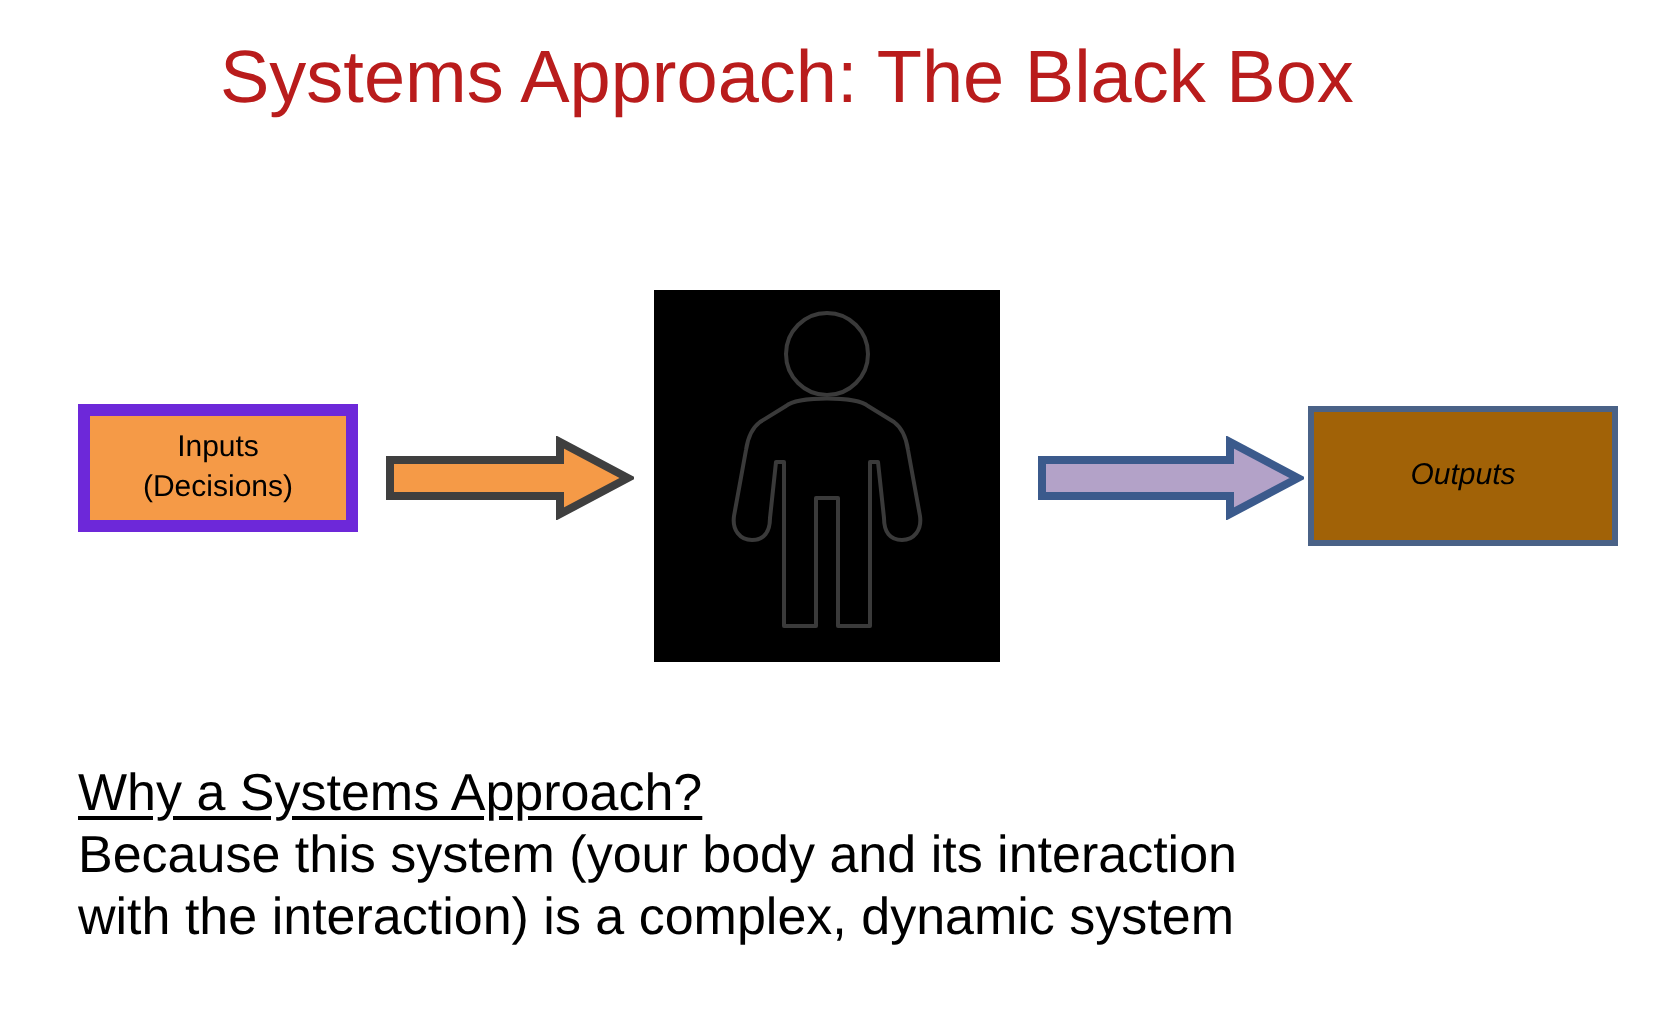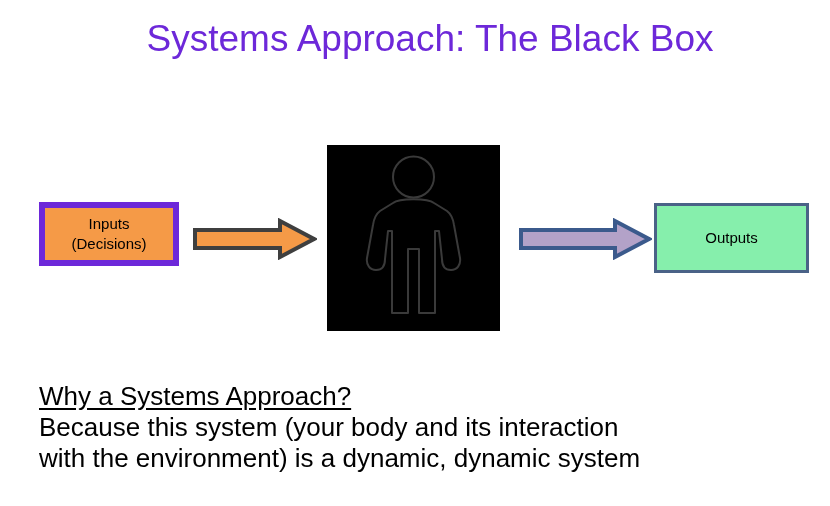--- a/index.html
+++ b/index.html
@@ -20,24 +20,23 @@
   }
 
   
   #slide-title {
     position: absolute;
     left: 110px;
     top: 14px;
     width: 640px;
     font-size: 37px;
     line-height: 50px;
-    color: #6d28d9;
+    color: #b91c1c;
     font-weight: normal;
     letter-spacing: 0px;
-    text-align: center;
   }
 
   
   .flow-box {
     position: absolute;
     box-sizing: border-box;
     display: flex;
     flex-direction: column;
     align-items: center;
     justify-content: center;
@@ -54,22 +53,23 @@
     height: 64px;
     background: #F59A47;
     border: 6px solid #6d28d9;
   }
 
   #output-box {
     left: 654px;
     top: 203px;
     width: 155px;
     height: 70px;
-    background: #86efac;
+    background: #a16207;
     border: 3px solid #4A6287;
+    font-style: italic;
   }
 
   .box-line { display: block; white-space: nowrap; }
 
   
   #black-box {
     position: absolute;
     left: 327px;
     top: 145px;
     width: 173px;
@@ -172,16 +172,16 @@
     </svg>
   </div>
 
   <div id="output-box" class="flow-box">
     <span class="box-line">Outputs</span>
   </div>
 
   <div id="body-block">
     <span id="body-heading">Why a Systems Approach?</span>
     <span class="body-line">Because this system (your body and its interaction</span>
-    <span class="body-line">with the environment) is a dynamic, dynamic system</span>
+    <span class="body-line">with the interaction) is a complex, dynamic system</span>
   </div>
 
 </div>
 
 </body></html>

